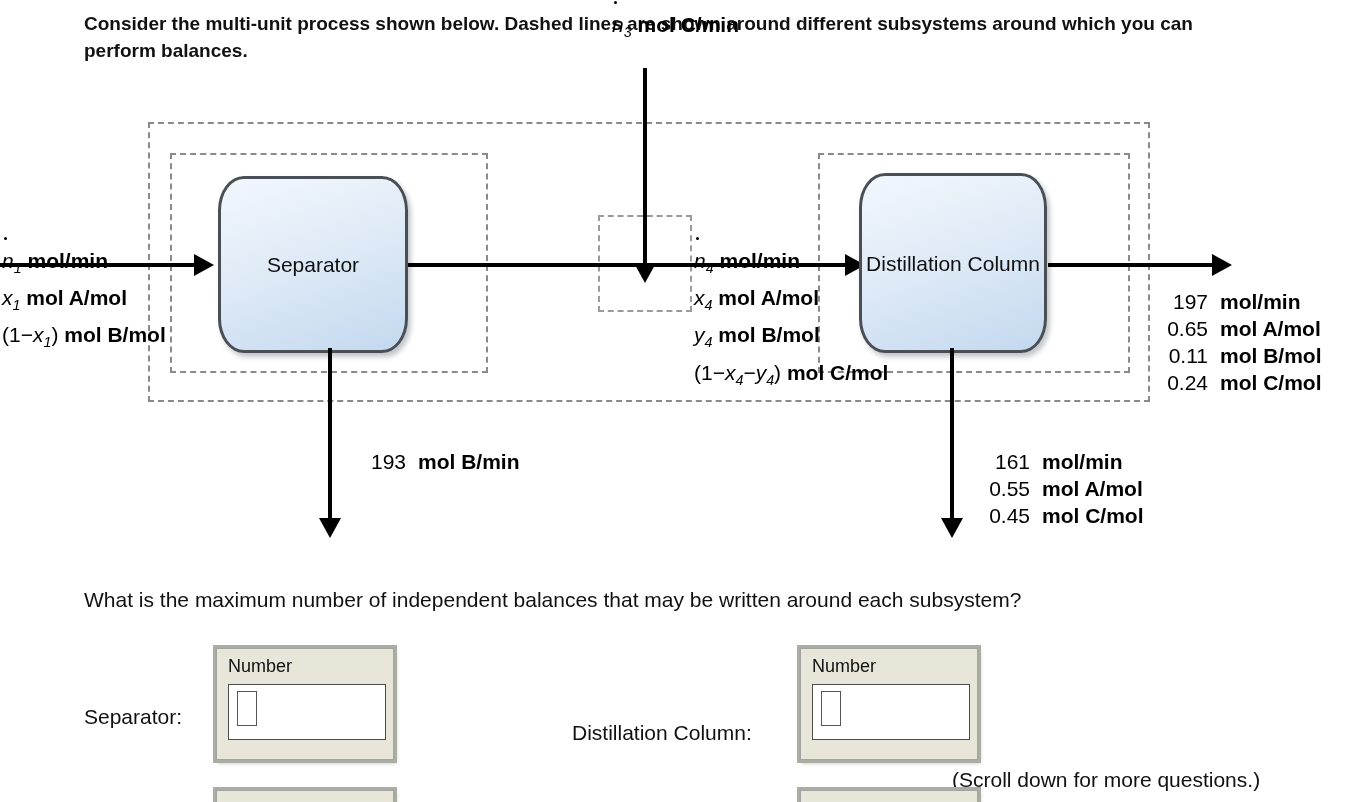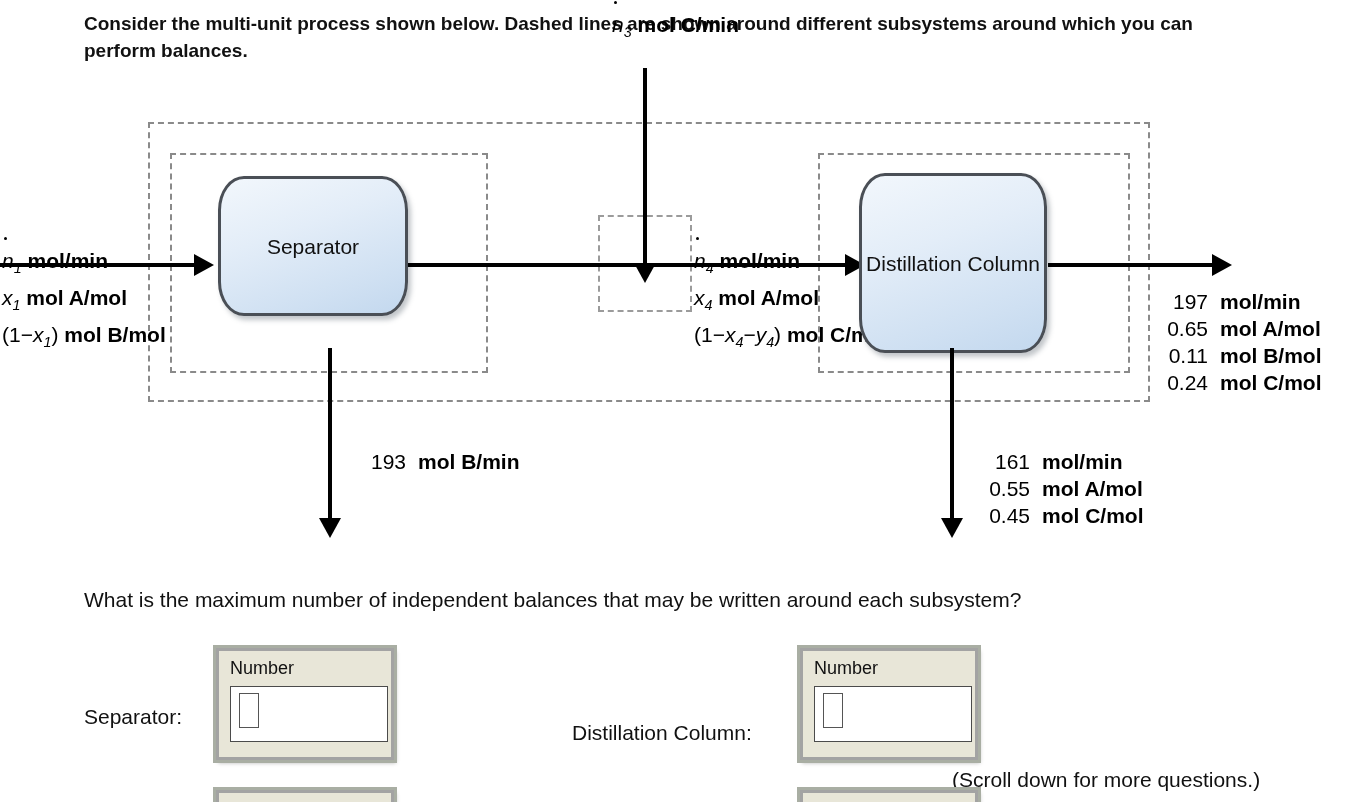--- a/index.html
+++ b/index.html
@@ -55,21 +55,21 @@
     background: linear-gradient(160deg, #f2f7fc 0%, #e3edf8 38%, #cfe0f2 78%, #c3d8ee 100%);
     box-shadow: 3px 4px 5px rgba(120,128,138,0.45);
     display: flex;
     align-items: center;
     justify-content: center;
     text-align: center;
     font-size: 21px;
     line-height: 25px;
     color: #111;
   }
-  #unit-separator { left: 218px; top: 128px; width: 190px; height: 140px; }
+  #unit-separator { left: 218px; top: 128px; width: 190px; height: 177px; }
   #unit-column    { left: 859px; top: 125px; width: 188px; height: 180px; }
 
   
   .line-h { background: #000; height: 4px; }
   .line-v { background: #000; width: 4px; }
 
   .arrow-right {
     width: 0; height: 0;
     border-top: 11px solid transparent;
     border-bottom: 11px solid transparent;
@@ -120,21 +120,21 @@
     font-size: 21px;
     color: #111;
     white-space: nowrap;
   }
 
   .number-widget {
     box-sizing: border-box;
     width: 178px;
     height: 112px;
     background: #e8e6d8;
-    border: 3px solid #a3a3a3;
+    border: 1px solid #a3a3a3;
     box-shadow: 0 0 0 3px #a9aea3, 2px 3px 4px rgba(0,0,0,0.28);
     padding: 7px 9px 0 11px;
   }
   .number-widget .w-title {
     font-size: 18px;
     color: #111;
     margin-bottom: 7px;
   }
   .number-widget .w-input {
     box-sizing: border-box;
@@ -193,20 +193,21 @@
     <span>Separator</span>
   </div>
 
   <div class="abs line-h" style="left:408px; top:215px; width:248px;"></div>
 
   <div class="abs line-h" style="left:656px; top:215px; width:212px;"></div>
   <div class="abs arrow-right" style="left:845px; top:206px;"></div>
   <div class="abs stream-label" style="left:694px; top:198px;">
     <span class="row"><span class="dot-wrap var"><span class="dot"></span>n<sub>4</sub></span><span style="font-weight:bold;">&nbsp;mol/min</span></span>
     <span class="row"><span class="var">x<sub>4</sub></span><span style="font-weight:bold;">&nbsp;mol A/mol</span></span>
+    <span class="row"><span class="var">y<sub>4</sub></span><span style="font-weight:bold;">&nbsp;mol B/mol</span></span>
     <span class="row"><span>(1−<span class="var">x<sub>4</sub></span>−<span class="var">y<sub>4</sub></span>)</span><span style="font-weight:bold;">&nbsp;mol C/mol</span></span>
   </div>
 
   <div class="abs unit" id="unit-column">
     <span>Distillation Column</span>
   </div>
 
   <div class="abs line-h" style="left:1048px; top:215px; width:172px;"></div>
   <div class="abs arrow-right" style="left:1212px; top:206px;"></div>
   <div class="abs value-block" style="left:1156px; top:240px;">

